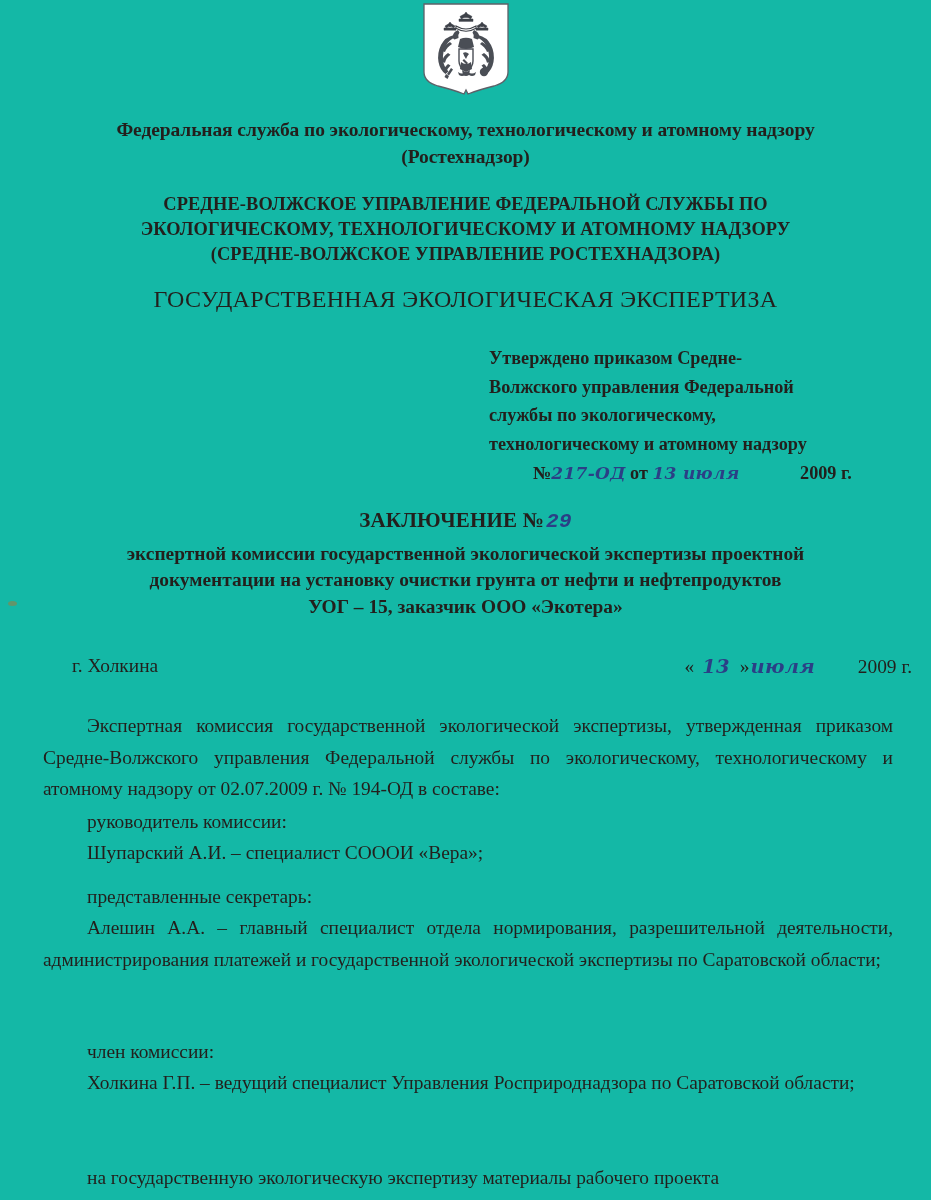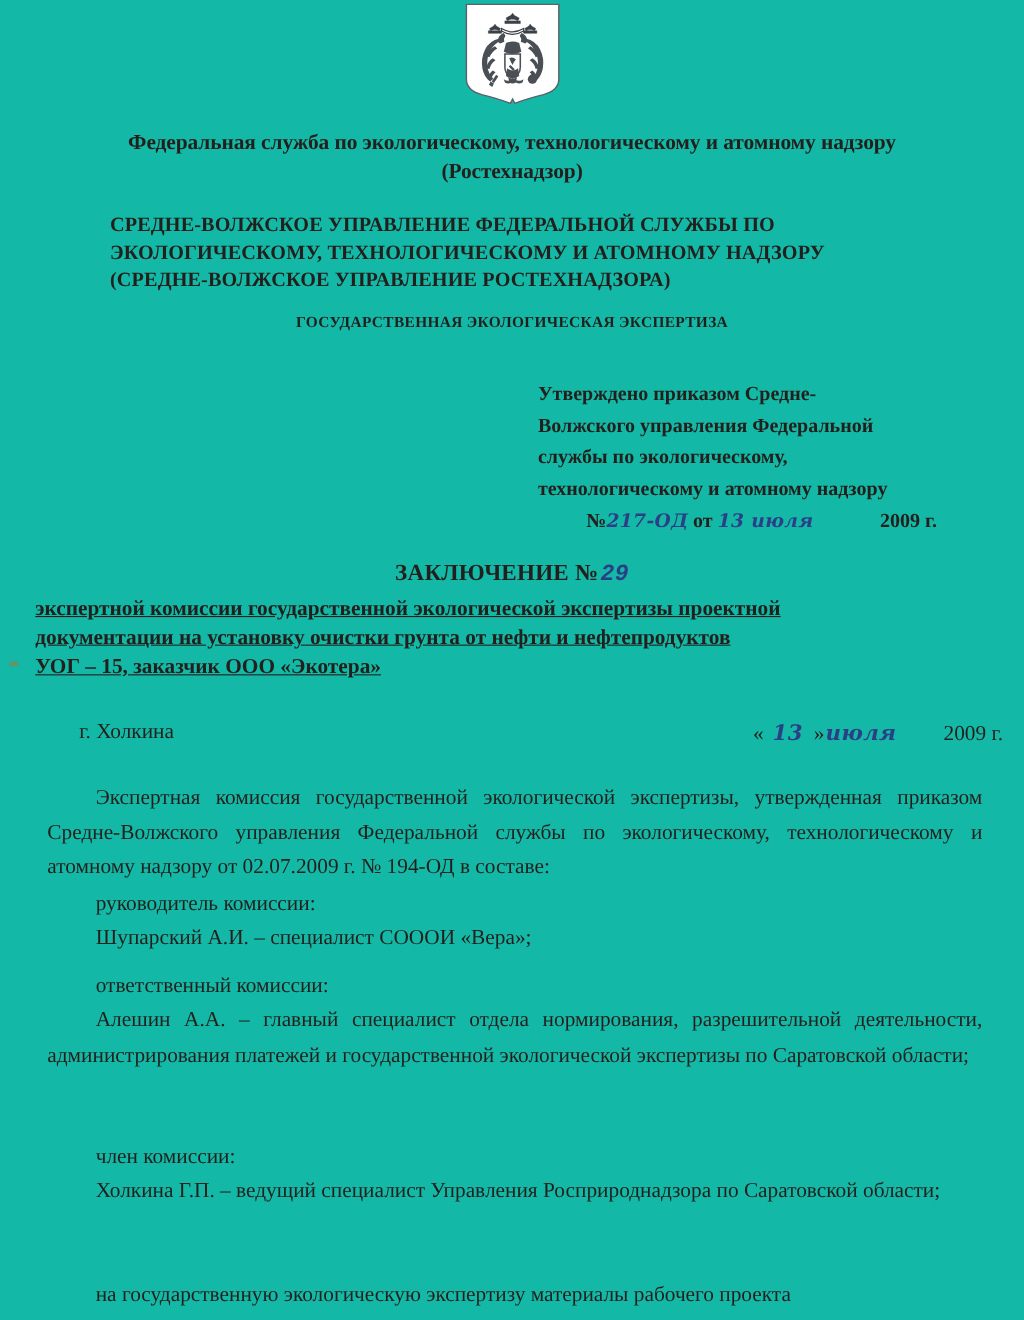--- a/index.html
+++ b/index.html
@@ -44,34 +44,34 @@
     font-weight: bold;
     font-size: 19.5px;
     line-height: 27px;
     letter-spacing: -0.1px;
   }
   .hdr-admin {
     position: absolute;
     top: 192px;
     left: 100px;
     width: 731px;
-    text-align: left;
+    text-align: center;
     font-weight: bold;
     font-size: 18.4px;
     line-height: 25px;
     letter-spacing: 0.1px;
   }
   .hdr-expertise {
     position: absolute;
     top: 286px;
     left: 60px;
     width: 811px;
     text-align: center;
-    font-weight: bold;
-    font-size: 14px;
+    font-weight: normal;
+    font-size: 24px;
     letter-spacing: 0.3px;
   }
 
   
   .approval {
     position: absolute;
     top: 344px;
     left: 489px;
     width: 420px;
     font-weight: bold;
@@ -107,24 +107,24 @@
   .concl-line .hand {
     font-size: 21px;
     margin-left: 2px;
     font-family: Liberation Mono, monospace;
   }
   .title-body {
     position: absolute;
     top: 541px;
     left: 32px;
     width: 867px;
+    text-align: center;
     font-weight: bold;
     font-size: 19.4px;
     line-height: 26.4px;
-    text-decoration: underline;
   }
 
   
   .cityline {
     position: absolute;
     top: 655px;
     left: 72px;
     width: 840px;
     font-size: 19.4px;
   }
@@ -263,21 +263,21 @@
       <span class="yr">2009 г.</span>
     </span>
     <div style="clear:both"></div>
   </div>
 
   <div class="body-block just ind" style="top:710px">Экспертная комиссия государственной экологической экспертизы, утвержденная приказом Средне-Волжского управления Федеральной службы по экологическому, технологическому и атомному надзору от 02.07.2009 г. № 194-ОД  в составе:</div>
 
   <div class="body-block ind" style="top:837px">Шупарский А.И. – специалист СОООИ «Вера»;</div>
   <div class="body-block ind" style="top:806px">руководитель комиссии:</div>
 
-  <div class="body-block ind" style="top:881px">ответственный комиссии:</div>
+  <div class="body-block ind" style="top:881px">представленные секретарь:</div>
   <div class="body-block just ind" style="top:912px">Алешин А.А. – главный специалист отдела нормирования, разрешительной деятельности, администрирования платежей и государственной экологической экспертизы по Саратовской области;</div>
 
   <div class="body-block ind" style="top:1036px">член комиссии:</div>
   <div class="body-block just ind" style="top:1067px">Холкина Г.П. – ведущий специалист Управления Росприроднадзора по Саратовской области;</div>
 
   <div class="body-block ind" style="top:1162px">на государственную экологическую экспертизу материалы рабочего проекта</div>
 
 </div>
 
 </body></html>

